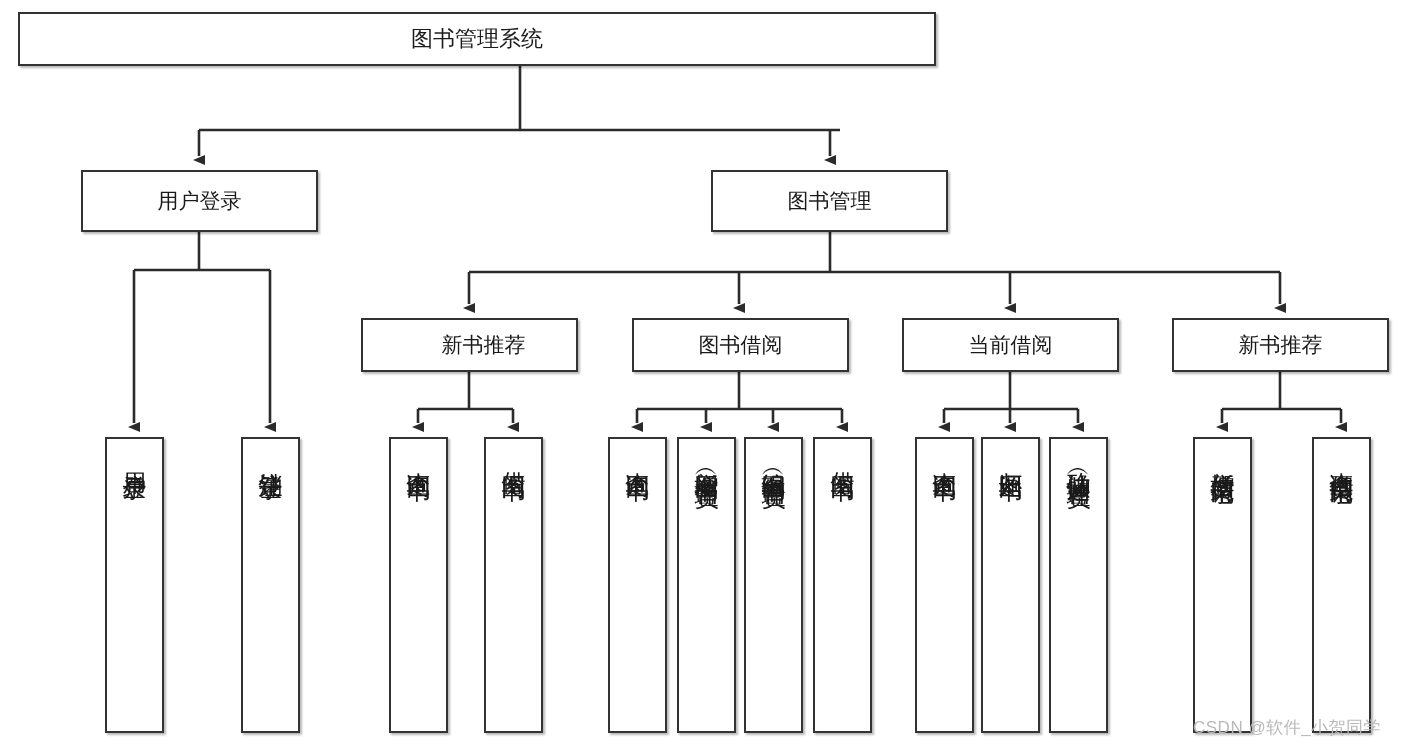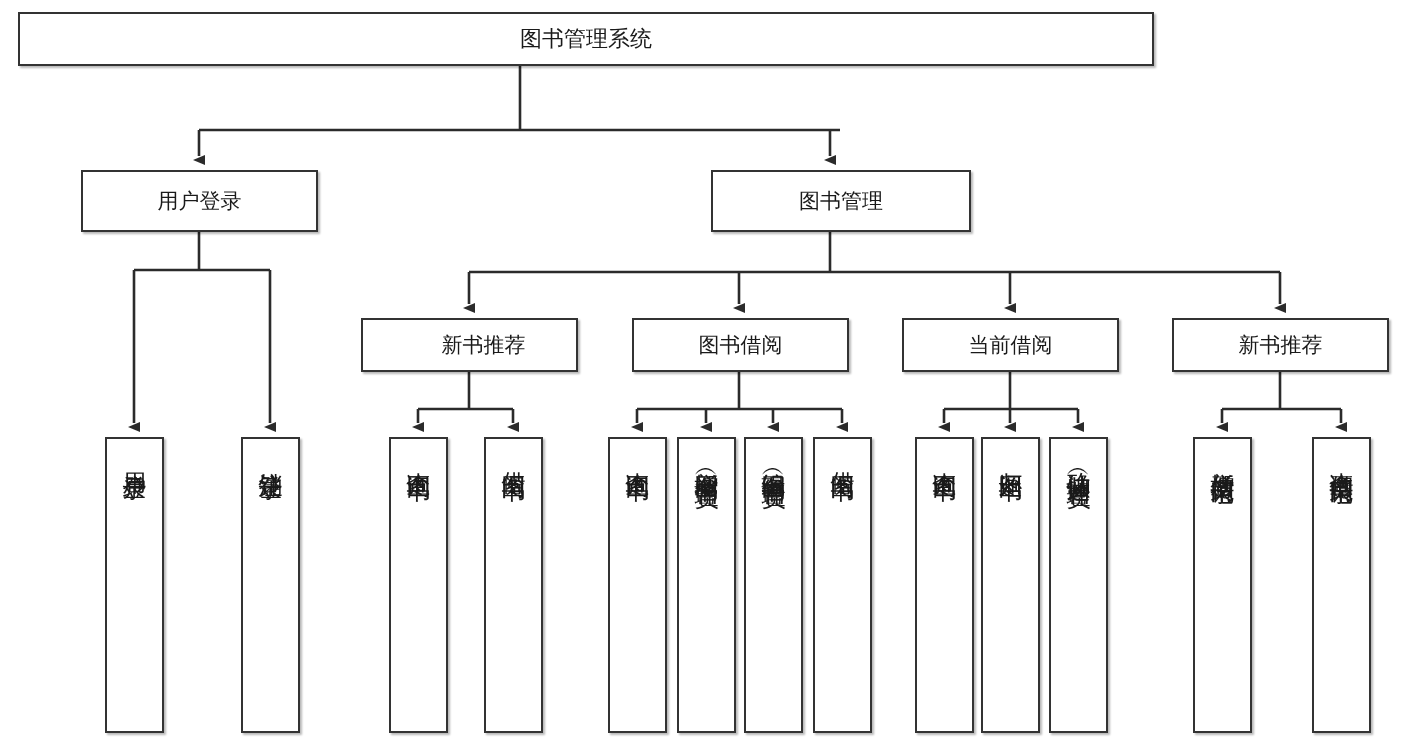--- a/index.html
+++ b/index.html
@@ -117,28 +117,28 @@
       <path d="M1010,409 L1010,423" marker-end="url(#arrow)"></path>
       <path d="M1078,409 L1078,423" marker-end="url(#arrow)"></path>
 
       <path d="M1280,372 L1280,409"></path>
       <path d="M1222,409 L1341,409"></path>
       <path d="M1222,409 L1222,423" marker-end="url(#arrow)"></path>
       <path d="M1341,409 L1341,423" marker-end="url(#arrow)"></path>
     </g>
   </svg>
 
-  <div class="node root horizontal" style="left:18px; top:12px; width:1136px; height:54px;">
+  <div class="node root horizontal" style="left:18px; top:12px; width:918px; height:54px;">
     <span class="node-label">图书管理系统</span>
   </div>
 
   <div class="node horizontal" style="left:81px; top:170px; width:237px; height:62px;">
     <span class="node-label">用户登录</span>
   </div>
-  <div class="node horizontal" style="left:711px; top:170px; width:260px; height:62px;">
+  <div class="node horizontal" style="left:711px; top:170px; width:237px; height:62px;">
     <span class="node-label">图书管理</span>
   </div>
 
   <div class="node horizontal" style="left:361px; top:318px; width:217px; height:54px;padding-left:28px;">
     <span class="node-label">新书推荐</span>
   </div>
   <div class="node horizontal" style="left:632px; top:318px; width:217px; height:54px;">
     <span class="node-label">图书借阅</span>
   </div>
   <div class="node horizontal" style="left:902px; top:318px; width:217px; height:54px;">
@@ -185,14 +185,15 @@
     <span class="node-label">确认归还（管理员）</span>
   </div>
 
   <div class="node vertical" style="left:1193px; top:437px; width:59px; height:296px;">
     <span class="node-label">新增借阅记录</span>
   </div>
   <div class="node vertical" style="left:1312px; top:437px; width:59px; height:296px;">
     <span class="node-label">查询借阅记录</span>
   </div>
 
+  <div class="watermark" style="left:1193px; top:716px;">CSDN @软件_小贺同学</div>
 
 </div>
 
 </body></html>

